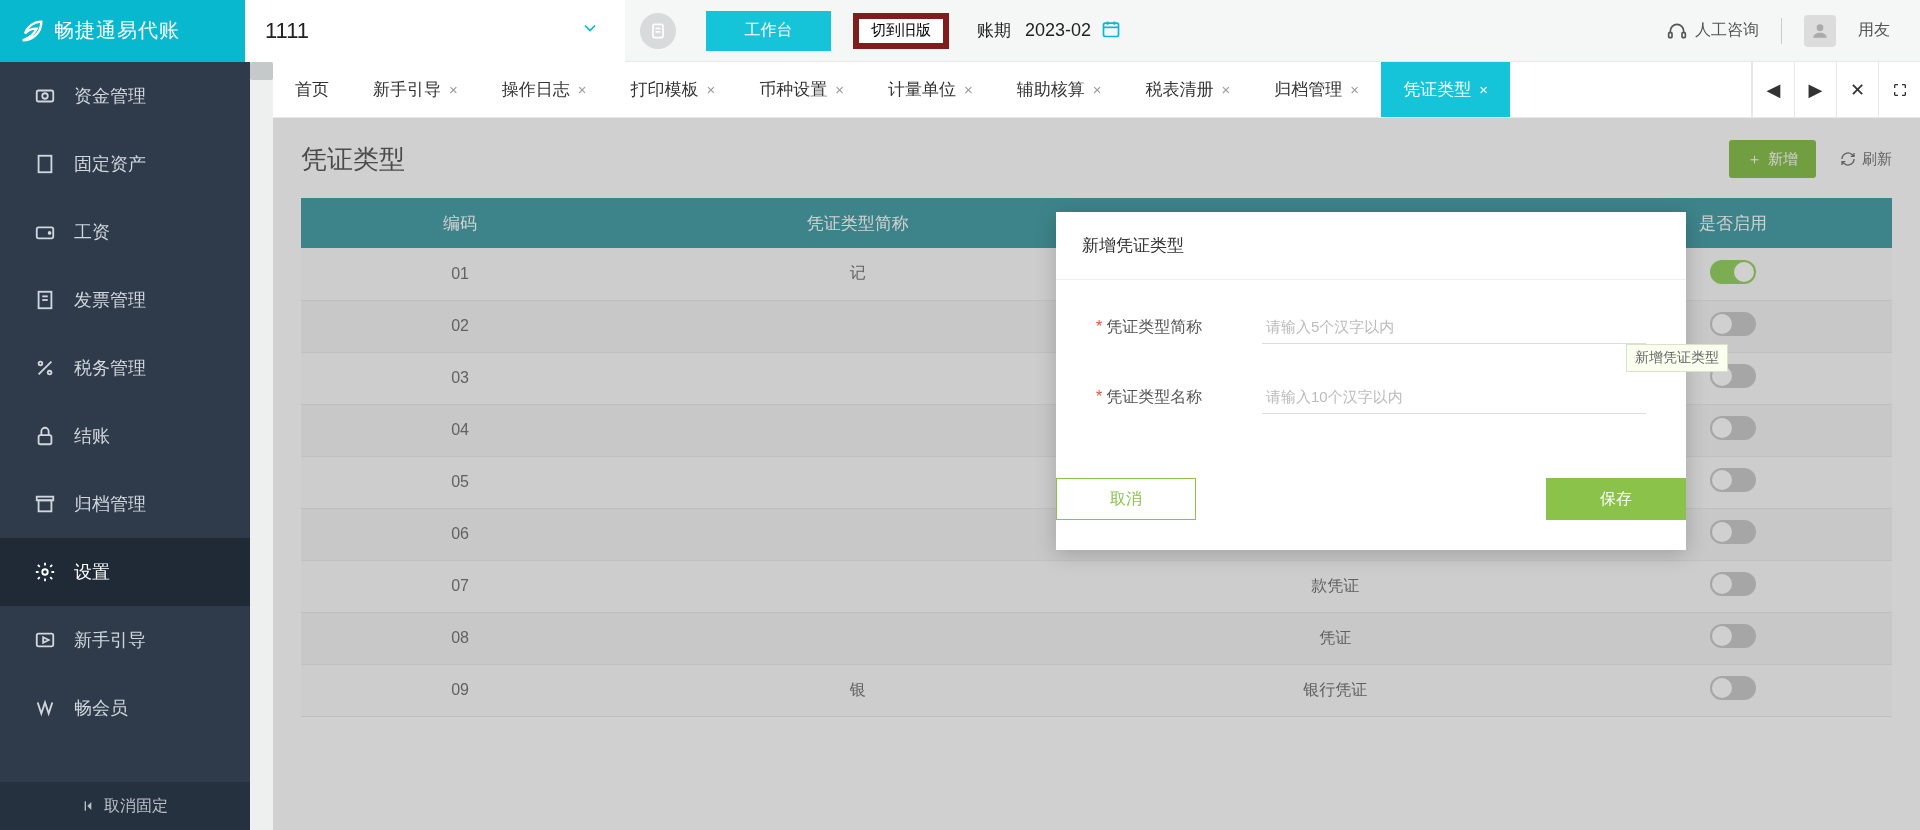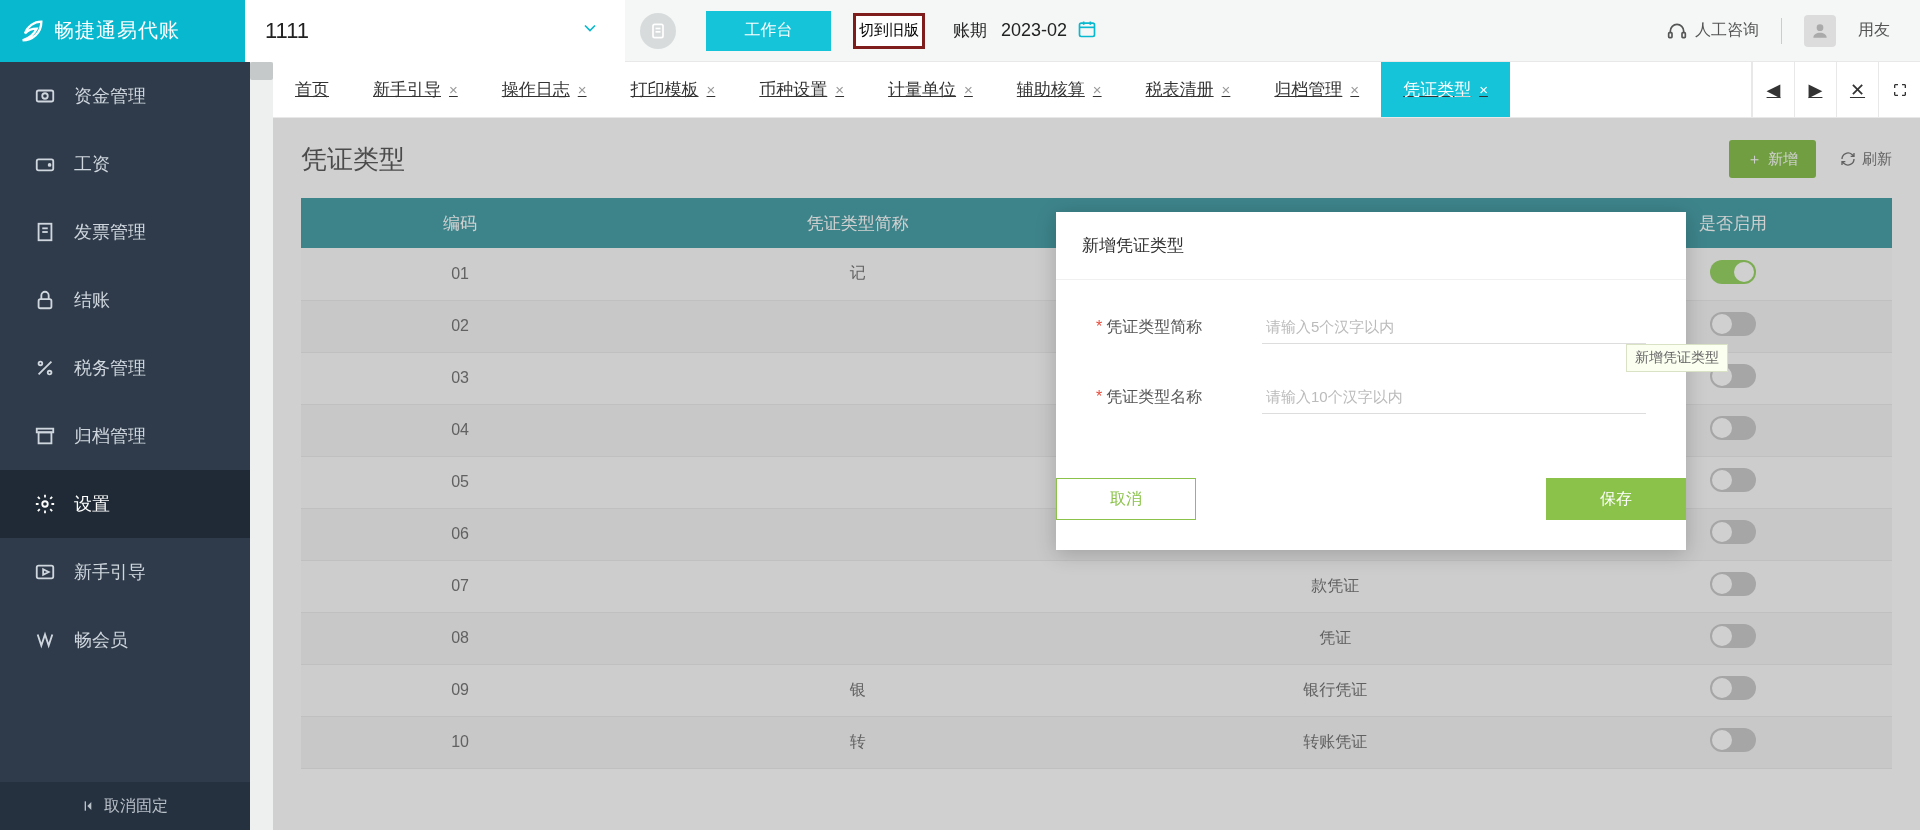--- a/index.html
+++ b/index.html
@@ -7,42 +7,42 @@
 .app { display: flex; flex-direction: column; height: 830px; width: 1920px; }
 
 
 .topbar { display: flex; align-items: center; height: 62px; background: #f5f7f7; border-bottom: 1px solid #e8e8e8; }
 .brand { display: flex; align-items: center; width: 245px; height: 62px; background: #08b8ce; color: #fff; font-size: 20px; padding-left: 18px; font-weight: 500; letter-spacing: 1px; }
 .brand svg { margin-right: 8px; }
 .company-select { position: relative; display: flex; align-items: center; width: 380px; height: 62px; padding: 0 20px; font-size: 22px; color: #222; background: #fff; }
 .company-select .chevron { position: absolute; right: 25px; color: #08b8ce; }
 .circle-icon { width: 36px; height: 36px; border-radius: 50%; background: #d7dbdb; display: flex; align-items: center; justify-content: center; margin: 0 15px; }
 .btn-workbench { background: #16c4d9; color: #fff; border: none; height: 40px; width: 125px; font-size: 16px; margin-left: 15px; cursor: pointer; }
-.btn-oldver { background: #fff; border: 3px solid #7f1d1d; height: 36px; width: 72px; font-size: 15px; margin-left: 22px; cursor: pointer; }
+.btn-oldver { background: #fff; border: 6px solid #7f1d1d; height: 36px; width: 96px; font-size: 15px; margin-left: 22px; cursor: pointer; }
 .period-label { margin-left: 28px; font-size: 17px; color: #222; }
 .period-value { margin-left: 14px; font-size: 18px; color: #222; }
 .cal-icon { margin-left: 10px; color: #08b8ce; }
 .top-right { margin-left: auto; display: flex; align-items: center; padding-right: 30px; gap: 22px; }
 .top-right .sep { width: 1px; height: 26px; background: #ccc; }
 .headset { display: flex; align-items: center; gap: 8px; color: #555; font-size: 16px; }
 .avatar { width: 32px; height: 32px; background: #dcdcdc; border-radius: 4px; display: flex; align-items: center; justify-content: center; }
 .username { font-size: 16px; color: #555; }
 
 
 .body-row { display: flex; flex: 1; min-height: 0; }
 .sidebar { width: 250px; background: #2f3b4a; color: #cfd6de; display: flex; flex-direction: column; }
 .side-item { display: flex; align-items: center; height: 68px; padding-left: 34px; font-size: 18px; cursor: pointer; gap: 18px; }
 .side-item.active { background: #1f2a36; color: #fff; }
 .side-footer { margin-top: auto; height: 48px; display: flex; align-items: center; justify-content: center; background: #263140; font-size: 16px; gap: 6px; color: #b9c1c9; }
 .scroll-gutter { width: 23px; background: #eef0f0; position: relative; }
 .scroll-thumb-top { position: absolute; top: 0; left: 0; right: 0; height: 18px; background: #c6c9c9; border-radius: 2px; }
 
 
 .main { flex: 1; display: flex; flex-direction: column; min-width: 0; position: relative; }
-.tabbar { display: flex; align-items: stretch; height: 56px; border-bottom: 1px solid #e8e8e8; background: #fff; text-decoration: underline; }
+.tabbar { display: flex; align-items: stretch; height: 56px; border-bottom: 1px solid #e8e8e8; background: #fff; }
 .tab { display: flex; align-items: center; padding: 0 22px; font-size: 17px; color: #333; gap: 8px; cursor: pointer; white-space: nowrap; }
 .tab .x { color: #999; font-size: 15px; }
 .tab.active { background: #16c4d9; color: #fff; }
 .tab.active .x { color: #fff; }
 .tab-controls { margin-left: auto; display: flex; align-items: center; border-left: 1px solid #e8e8e8; }
 .tab-ctrl { width: 42px; height: 56px; display: flex; align-items: center; justify-content: center; border-left: 1px solid #e8e8e8; cursor: pointer; font-size: 18px; }
 
 .content { flex: 1; position: relative; background: #fff; padding: 22px 28px; }
 .page-header { display: flex; align-items: center; }
 .page-title { font-size: 26px; color: #333; }
@@ -140,47 +140,55 @@
     <div class="sidebar">
       <div class="side-item">
           <svg width="22" height="22" viewBox="0 0 24 24" fill="none" stroke="currentColor" stroke-width="2">
             <rect x="3" y="6" width="18" height="12" rx="2"></rect>
             <circle cx="12" cy="12" r="3"></circle>
           </svg>
           <span>资金管理</span>
         </div>
       <div class="side-item">
           <svg width="22" height="22" viewBox="0 0 24 24" fill="none" stroke="currentColor" stroke-width="2">
+            <rect x="5" y="3" width="14" height="18"></rect>
+            <line x1="9" y1="7" x2="9" y2="7"></line>
+            <line x1="15" y1="7" x2="15" y2="7"></line>
+          </svg>
+          <span>固定资产</span>
+        </div>
+      <div class="side-item">
+          <svg width="22" height="22" viewBox="0 0 24 24" fill="none" stroke="currentColor" stroke-width="2">
             <rect x="3" y="7" width="18" height="12" rx="2"></rect>
             <circle cx="17" cy="13" r="1"></circle>
           </svg>
           <span>工资</span>
         </div>
       <div class="side-item">
           <svg width="22" height="22" viewBox="0 0 24 24" fill="none" stroke="currentColor" stroke-width="2">
             <rect x="5" y="3" width="14" height="18"></rect>
             <line x1="9" y1="8" x2="15" y2="8"></line>
             <line x1="9" y1="12" x2="15" y2="12"></line>
           </svg>
           <span>发票管理</span>
         </div>
       <div class="side-item">
           <svg width="22" height="22" viewBox="0 0 24 24" fill="none" stroke="currentColor" stroke-width="2">
-            <rect x="5" y="11" width="14" height="10" rx="2"></rect>
-            <path d="M8 11V7a4 4 0 018 0v4"></path>
-          </svg>
-          <span>结账</span>
-        </div>
-      <div class="side-item">
-          <svg width="22" height="22" viewBox="0 0 24 24" fill="none" stroke="currentColor" stroke-width="2">
             <line x1="5" y1="19" x2="19" y2="5"></line>
             <circle cx="7" cy="7" r="2"></circle>
             <circle cx="17" cy="17" r="2"></circle>
           </svg>
           <span>税务管理</span>
+        </div>
+      <div class="side-item">
+          <svg width="22" height="22" viewBox="0 0 24 24" fill="none" stroke="currentColor" stroke-width="2">
+            <rect x="5" y="11" width="14" height="10" rx="2"></rect>
+            <path d="M8 11V7a4 4 0 018 0v4"></path>
+          </svg>
+          <span>结账</span>
         </div>
       <div class="side-item">
           <svg width="22" height="22" viewBox="0 0 24 24" fill="none" stroke="currentColor" stroke-width="2">
             <rect x="3" y="4" width="18" height="4"></rect>
             <rect x="5" y="8" width="14" height="12"></rect>
           </svg>
           <span>归档管理</span>
         </div>
       <div class="side-item active">
           <svg width="22" height="22" viewBox="0 0 24 24" fill="none" stroke="currentColor" stroke-width="2">
@@ -342,26 +350,20 @@
                 <td></td>
                 <td>凭证</td>
                 <td><span class="toggle off"></span></td>
               </tr>
               <tr>
                 <td>09</td>
                 <td>银</td>
                 <td>银行凭证</td>
                 <td><span class="toggle off"></span></td>
               </tr>
-              <tr>
-                <td>10</td>
-                <td>转</td>
-                <td>转账凭证</td>
-                <td><span class="toggle off"></span></td>
-              </tr>
             </tbody>
         </table>
 
         <div class="dim"></div>
       </div>
 
       <div class="modal">
         <div class="modal-title">新增凭证类型</div>
         <div class="modal-body">
           <div class="form-row">

